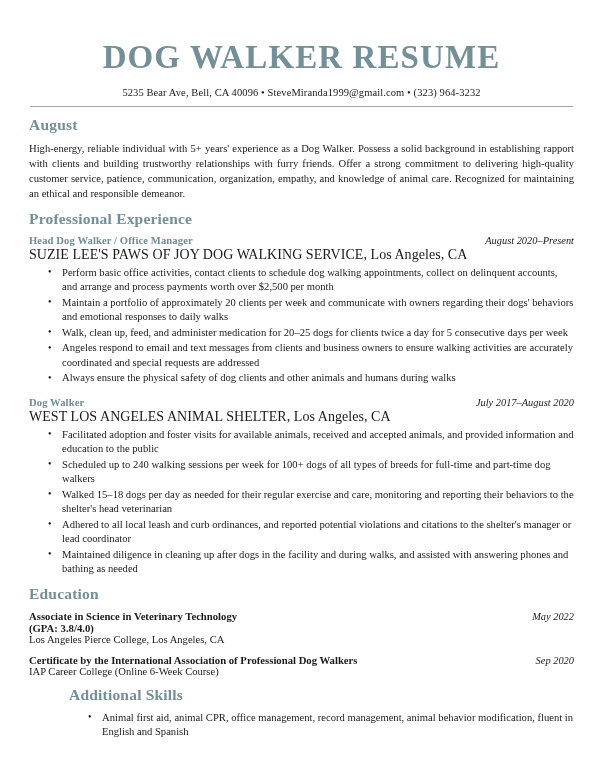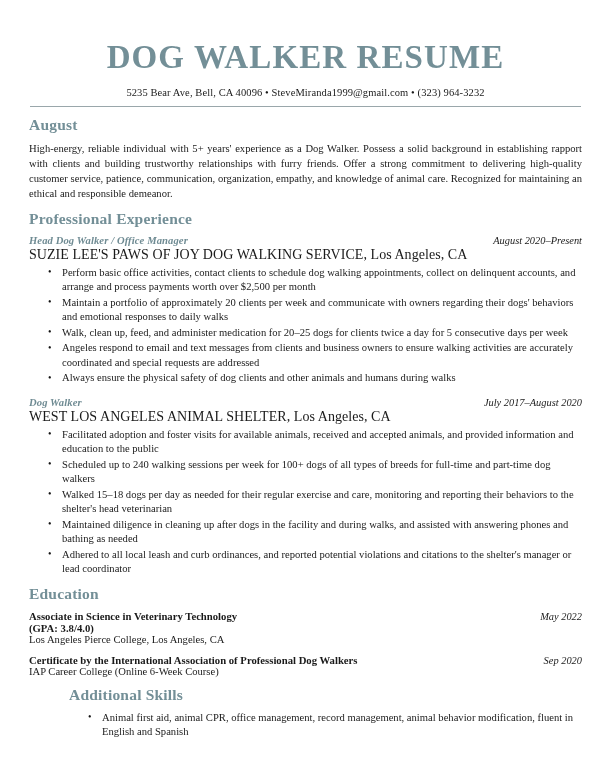--- a/index.html
+++ b/index.html
@@ -11,21 +11,21 @@
     width: 600px;
     height: 777px;
     font-family: "Liberation Serif", "DejaVu Serif", serif;
     color: #1a1a1a;
     overflow: hidden;
   }
   .page {
     width: 600px;
     height: 586px;
     box-sizing: border-box;
-    padding: 34px 18px 10px 29px;
+    padding: 34px 26px 10px 29px;
     position: relative;
   }
 
   
   .resume-title {
     text-align: center;
     color: #738f97;
     font-size: 33px;
     font-weight: bold;
     letter-spacing: 1.1px;
@@ -75,21 +75,20 @@
   .job-row {
     display: flex;
     justify-content: space-between;
     align-items: baseline;
   }
   .job-title {
     color: #6f8b93;
     font-size: 10.6px;
     font-weight: bold;
     letter-spacing: 0.1px;
-    font-style: italic;
   }
   .job-dates {
     font-size: 10.4px;
     font-style: italic;
     color: #1a1a1a;
     white-space: nowrap;
     padding-left: 12px;
     text-align: right;
   }
   .job-company {
@@ -191,22 +190,22 @@
         <div class="job">
           <div class="job-row">
             <div class="job-title">Dog Walker</div>
             <div class="job-dates">July 2017–August 2020</div>
           </div>
           <div class="job-company">WEST LOS ANGELES ANIMAL SHELTER, Los Angeles, CA</div>
           <ul class="bullets">
             <li>Facilitated adoption and foster visits for available animals, received and accepted animals, and provided information and education to the public</li>
             <li>Scheduled up to 240 walking sessions per week for 100+ dogs of all types of breeds for full-time and part-time dog walkers</li>
             <li>Walked 15–18 dogs per day as needed for their regular exercise and care, monitoring and reporting their behaviors to the shelter's head veterinarian</li>
+            <li>Adhered to all local leash and curb ordinances, and reported potential violations and citations to the shelter's manager or lead coordinator</li>
             <li>Maintained diligence in cleaning up after dogs in the facility and during walks, and assisted with answering phones and bathing as needed</li>
-            <li>Adhered to all local leash and curb ordinances, and reported potential violations and citations to the shelter's manager or lead coordinator</li>
           </ul>
         </div>
       </div>
   </section>
 
   <section class="section">
     <h2 class="section-heading">Education</h2>
     <div id="education-list">
         <div class="edu-entry">
           <div class="edu-row">

